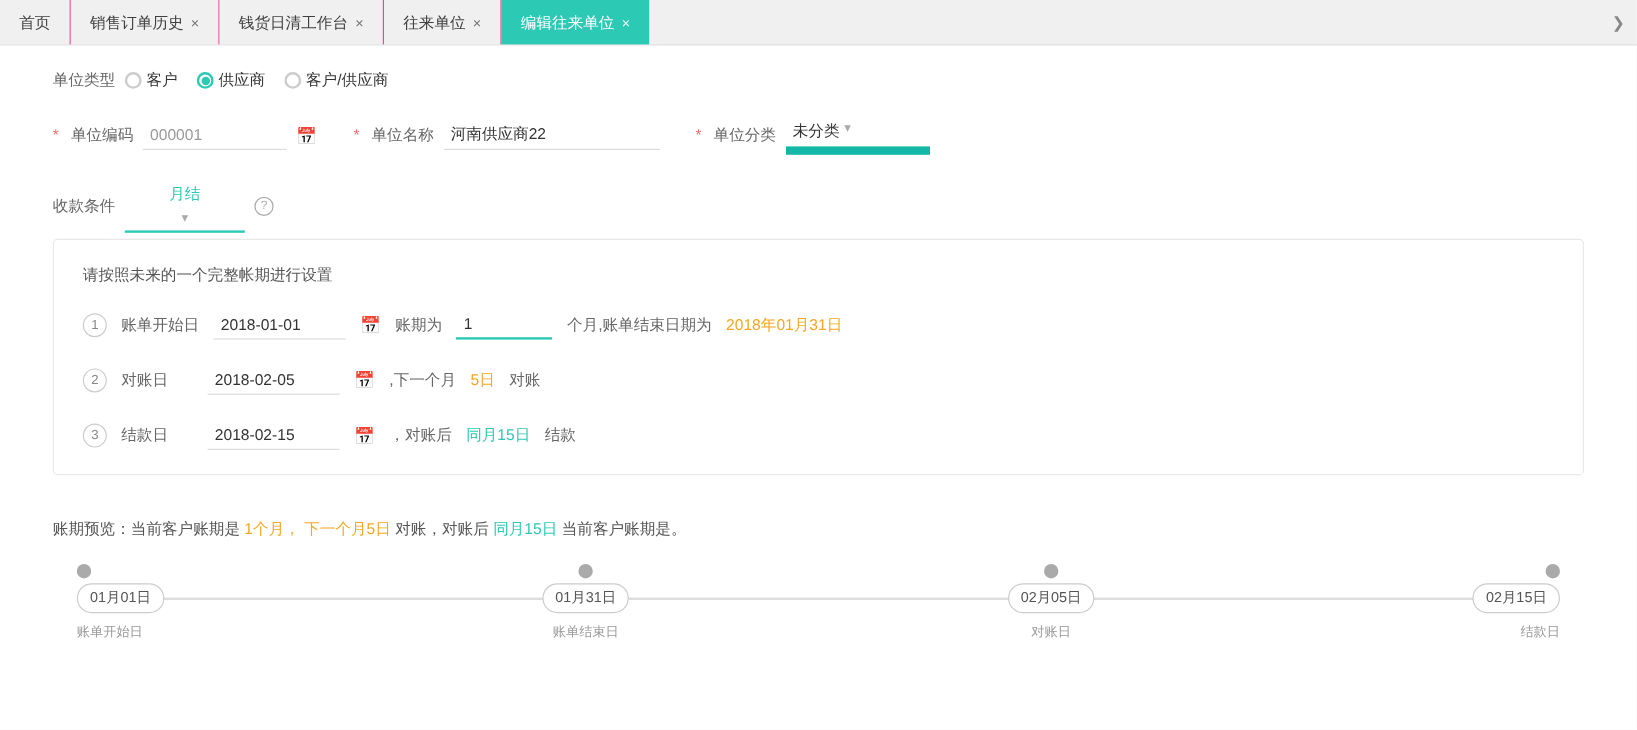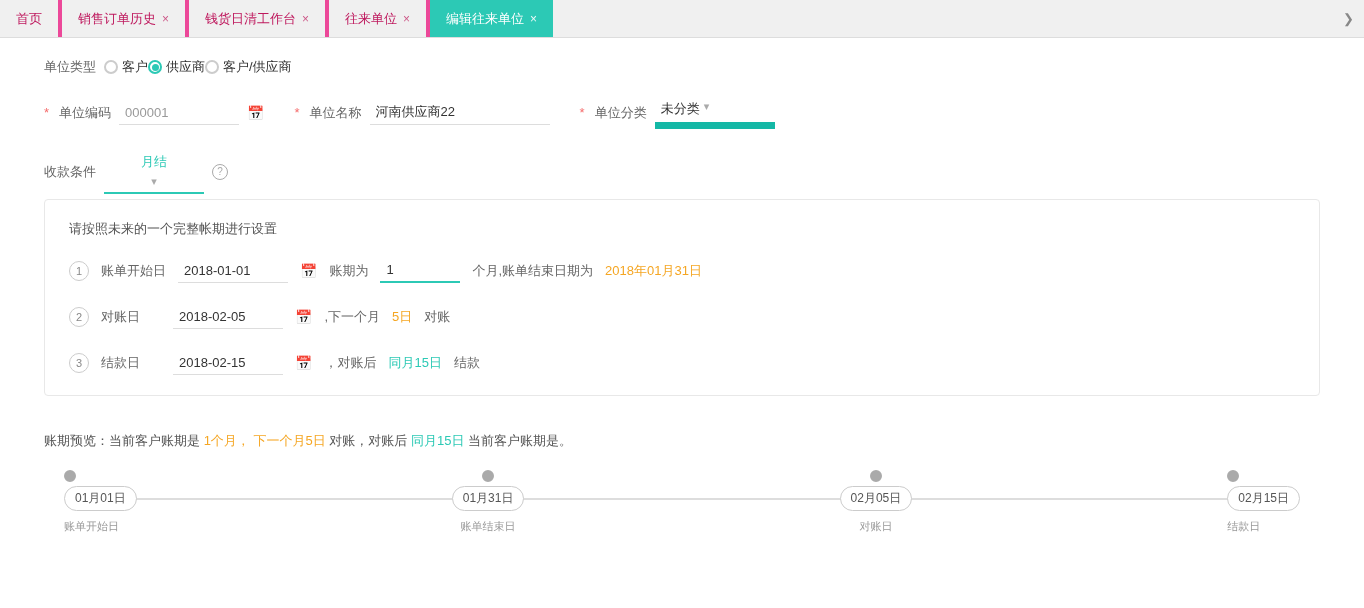--- a/index.html
+++ b/index.html
@@ -14,22 +14,22 @@
       height: 38px;
       padding-left: 0;
     }
     .tab-item {
       display: flex;
       align-items: center;
       padding: 0 16px;
       height: 100%;
       cursor: pointer;
       font-size: 13px;
-      color: #be185d;
-      border-right: 4px solid #ec4899;
+      color: #404040;
+      border-right: 1px solid #ec4899;
       background: #f0f0f0;
       white-space: nowrap;
       gap: 6px;
     }
     .tab-item.active {
       background: #2cc9b5;
       color: #fff;
       border-right: none;
     }
     .tab-item .close-btn {
@@ -71,21 +71,21 @@
     .form-label {
       color: #666;
       white-space: nowrap;
     }
     .required-star {
       color: #f56c6c;
       margin-right: 2px;
     }
 
     
-    .radio-group { display: flex; }
+    .radio-group { display: flex; gap: 16px; }
     .radio-item { display: flex; align-items: center; gap: 4px; cursor: pointer; }
     .radio-circle {
       width: 14px; height: 14px;
       border-radius: 50%;
       border: 2px solid #ccc;
       display: flex; align-items: center; justify-content: center;
     }
     .radio-circle.checked { border-color: #2cc9b5; }
     .radio-circle.checked::after {
       content: '';
@@ -373,21 +373,21 @@
         </div>
 
         <div style="display:flex;flex-direction:column;align-items:center;gap:6px;">
           <div style="width:12px;height:12px;border-radius:50%;background:#aaa;border:2px solid #aaa;"></div>
           <div style="border:1px solid #ccc;border-radius:20px;padding:3px 10px;font-size:12px;color:#555;background:#fff;margin-top:-2px;">
             <span>02月05日</span>
           </div>
           <div style="font-size:11px;color:#999;margin-top:2px;">对账日</div>
         </div>
 
-        <div style="display:flex;flex-direction:column;align-items:flex-start;gap:6px;">
+        <div style="display:flex;flex-direction:column;align-items:flex-end;gap:6px;">
           <div style="width:12px;height:12px;border-radius:50%;background:#aaa;border:2px solid #aaa;"></div>
           <div style="border:1px solid #ccc;border-radius:20px;padding:3px 10px;font-size:12px;color:#555;background:#fff;margin-top:-2px;">
             <span>02月15日</span>
           </div>
           <div style="font-size:11px;color:#999;margin-top:2px;">结款日</div>
         </div>
 
       </div>
     </div>
 

